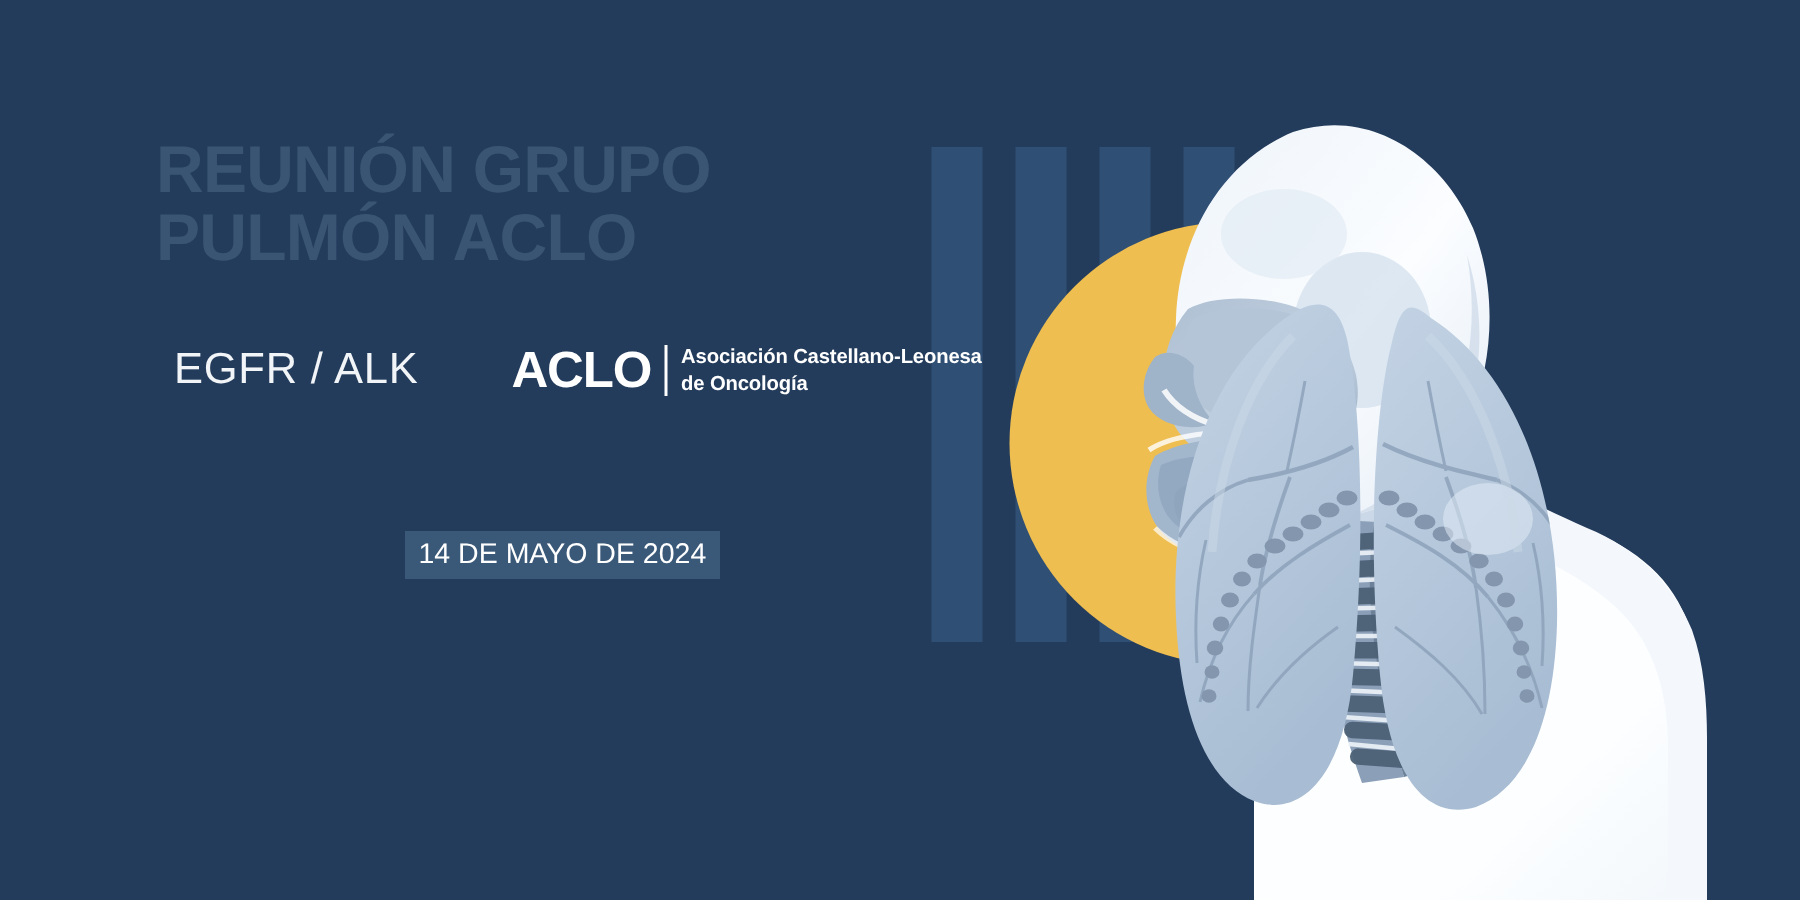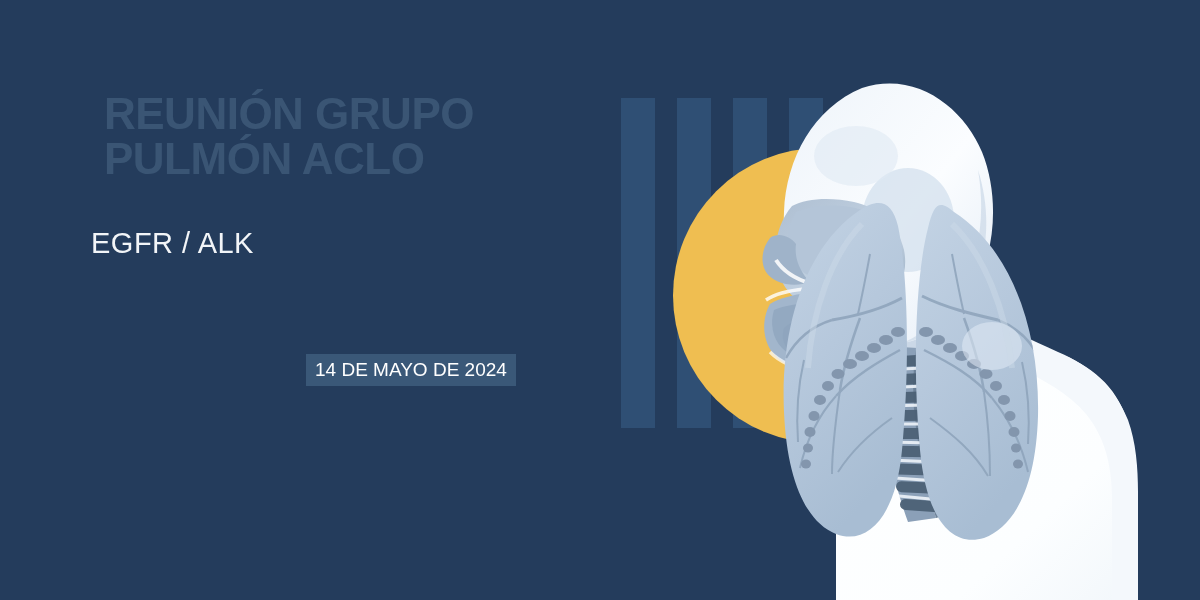--- a/index.html
+++ b/index.html
@@ -63,21 +63,21 @@
     font-size: 44px;
     font-weight: bold;
     line-height: 1.02;
     letter-spacing: -0.5px;
     white-space: pre-line;
   }
 
   
   .logo-row {
     position: absolute;
-    left: 91px;
+    left: 116px;
     top: 229px;
     display: flex;
     align-items: center;
   }
   .egfr {
     color: #f2f5f8;
     font-size: 29px;
     font-weight: normal;
     letter-spacing: 0.5px;
     line-height: 1;
@@ -110,21 +110,20 @@
   }
 
   
   .infoblock {
     position: absolute;
     left: 270px;
     top: 354px;
     display: flex;
     flex-direction: column;
     align-items: flex-start;
-    margin-left: 36px;
   }
   .infoline {
     background: #3a5878;
     color: #ffffff;
     font-size: 19px;
     line-height: 1;
     padding: 6px 9px 7px 9px;
     white-space: nowrap;
   }
 </style>
@@ -327,19 +326,25 @@
         <path d="M212 74 C244 104 266 160 272 218" stroke="#ccd9e8" stroke-width="6" fill="none" opacity="0.5"></path>
       </g>
     </svg>
   </div>
 
   <div class="headline">REUNIÓN GRUPO
 PULMÓN ACLO</div>
 
   <div class="logo-row">
     <div class="egfr">EGFR / ALK</div>
+    <div class="aclo-logo">
+      <div class="aclo-word">ACLO</div>
+      <div class="aclo-divider"></div>
+      <div class="aclo-tag">Asociación Castellano-Leonesa
+de Oncología</div>
+    </div>
   </div>
 
   <div class="infoblock">
     <div class="infoline">14 DE MAYO DE 2024</div>
   </div>
 
 </div>
 
 </body></html>

